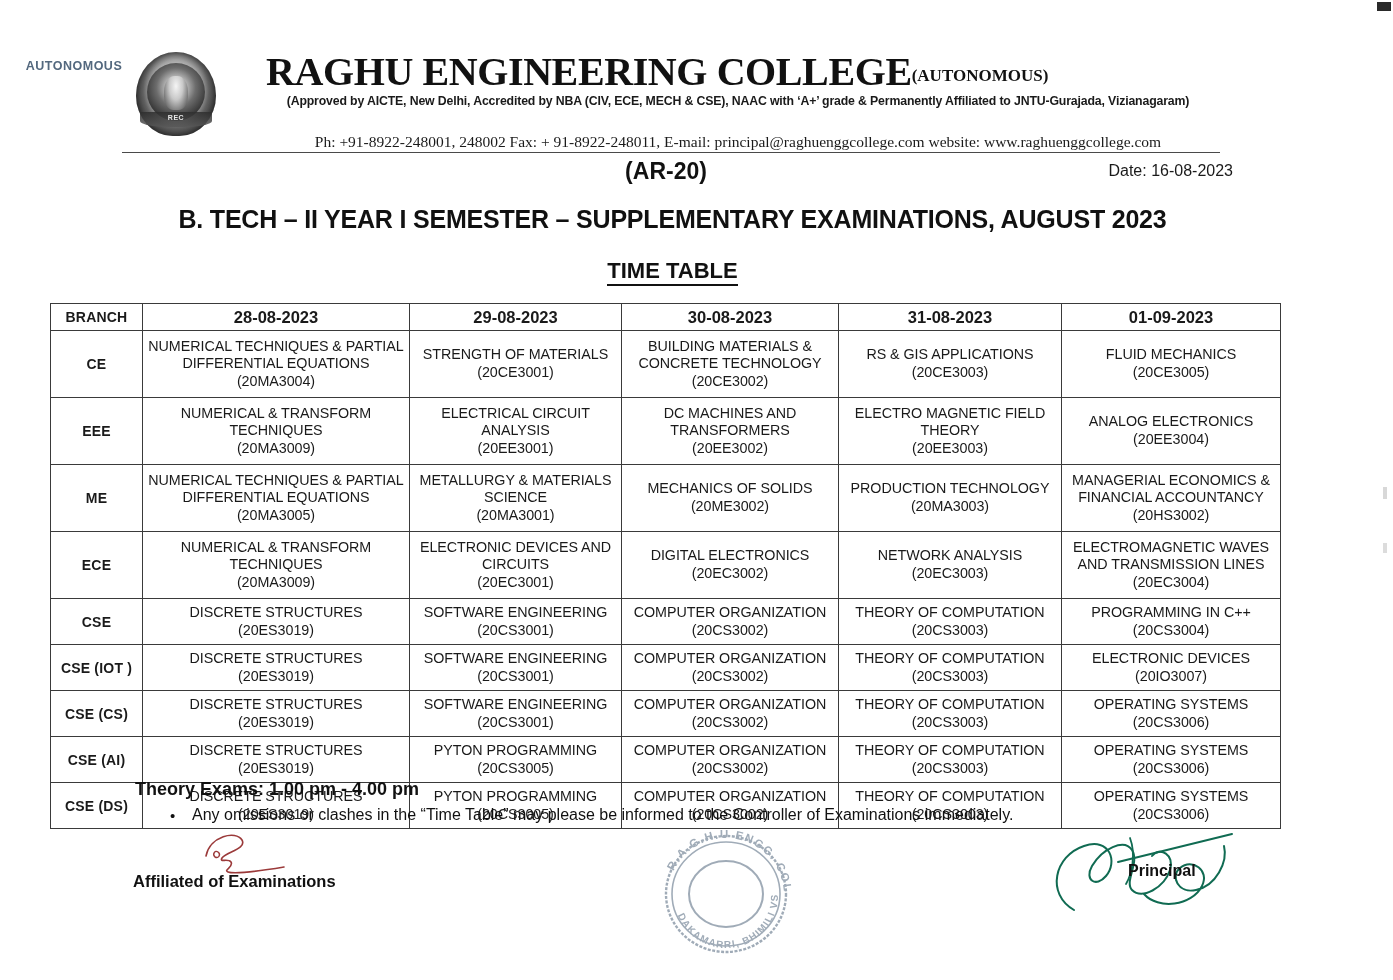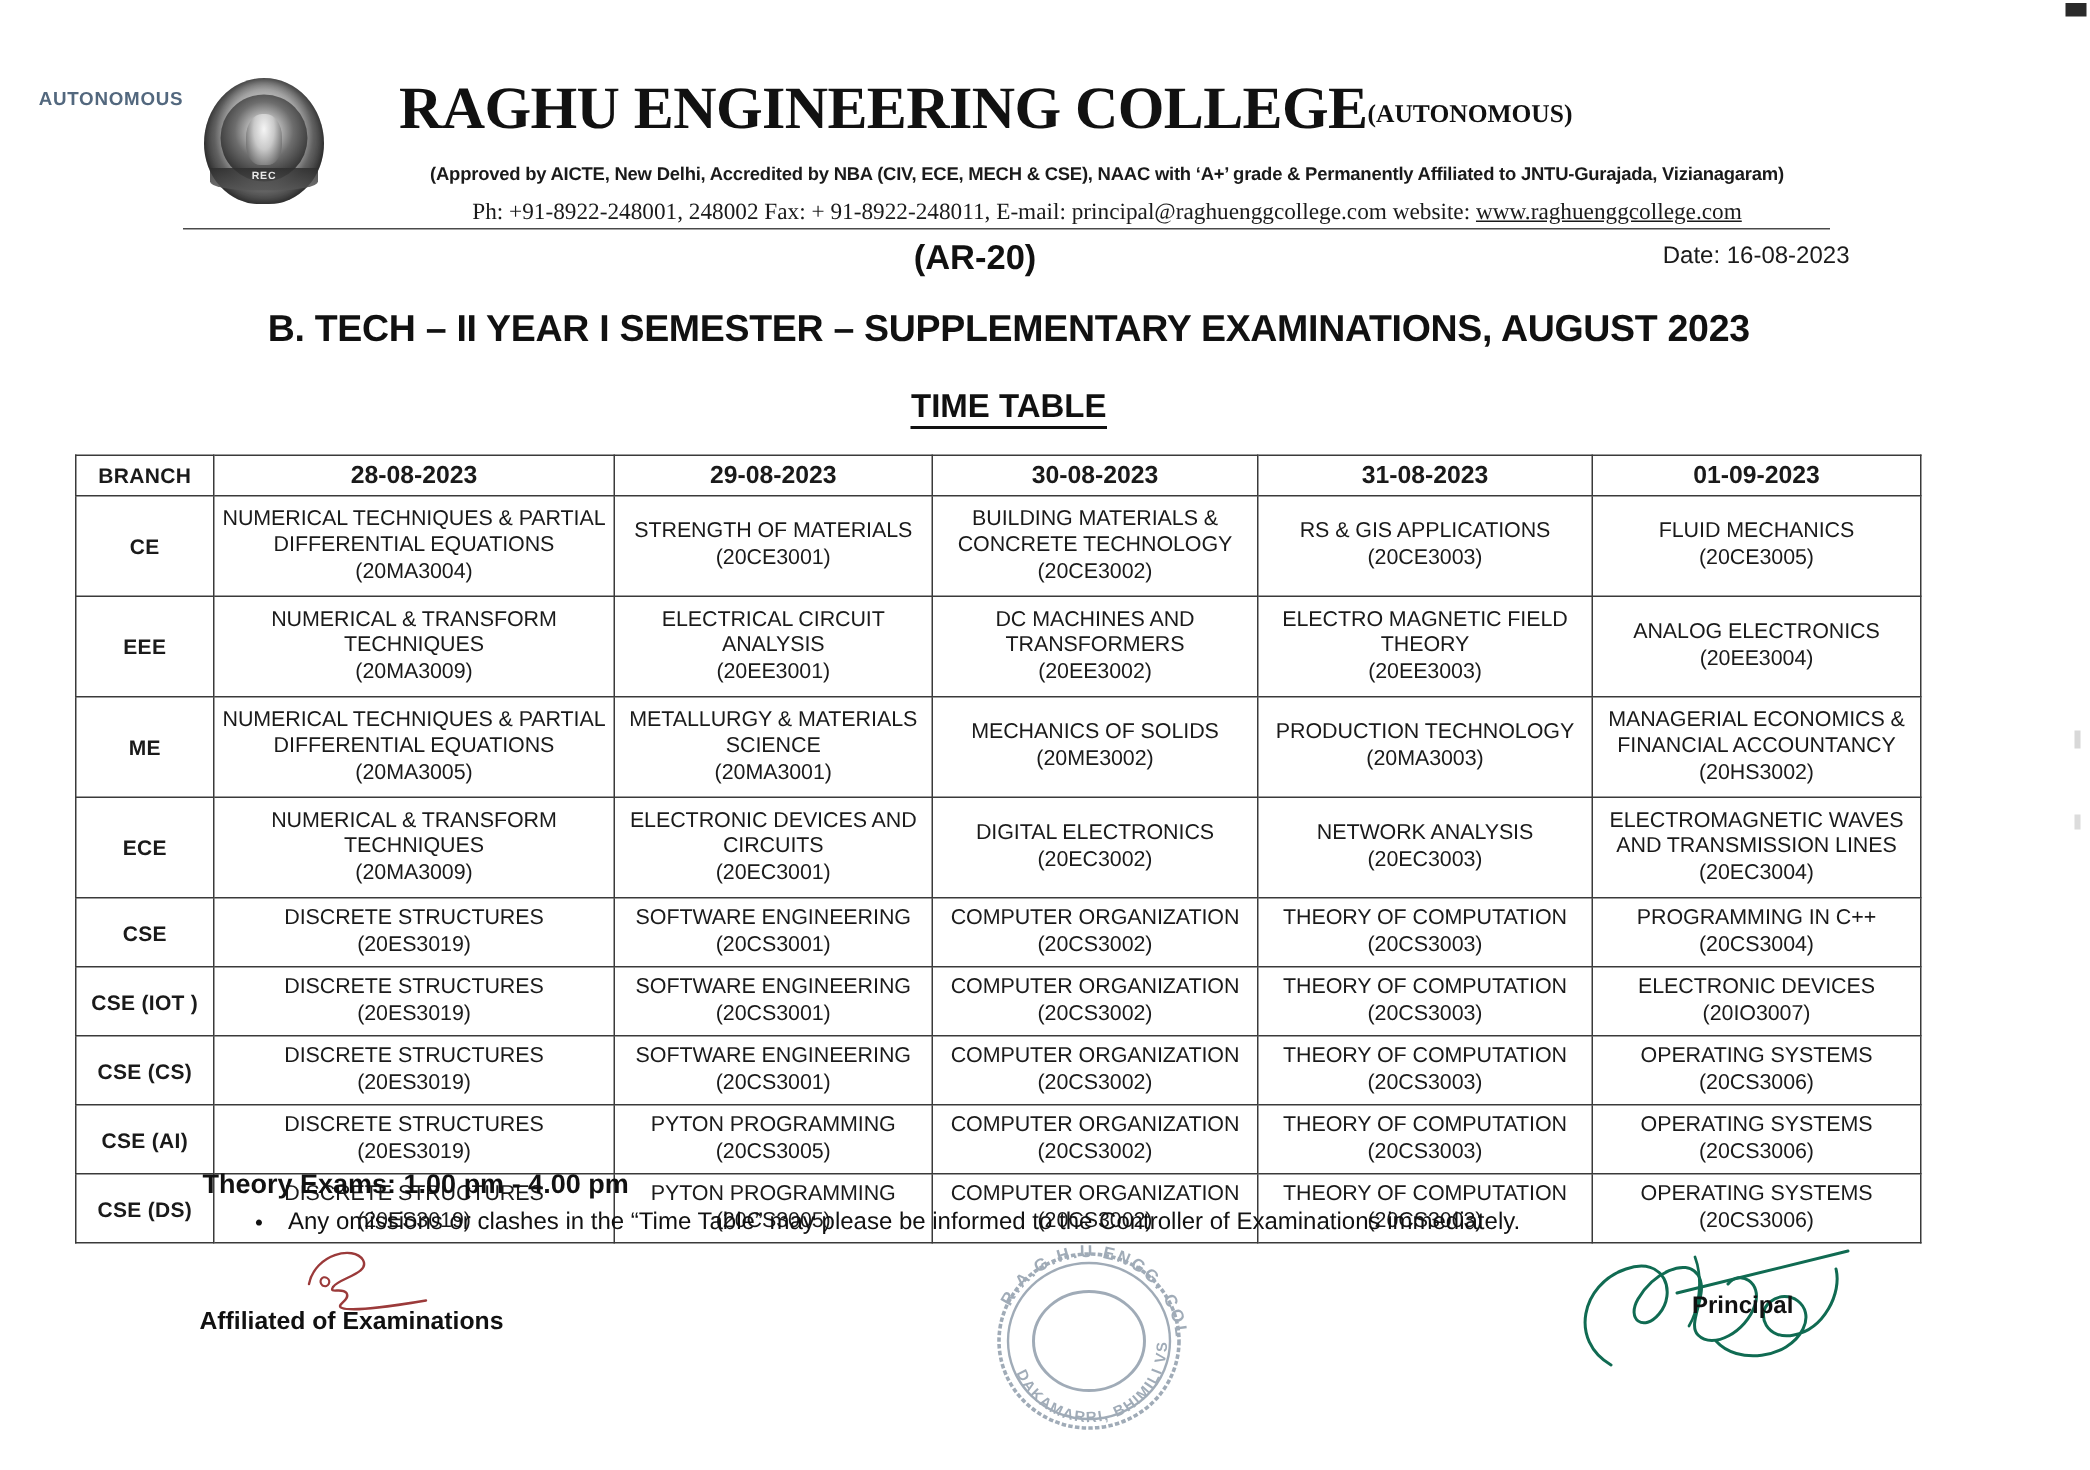--- a/index.html
+++ b/index.html
@@ -109,21 +109,20 @@
     left: 128px;
     top: 54px;
     width: 980px;
     text-align: center;
     font-family: "Liberation Sans", sans-serif;
     font-weight: bold;
     font-size: 12.3px;
     letter-spacing: -0.15px;
     color: #1a1a1a;
     white-space: nowrap;
-    margin-top: 15px;
   }
   .address-line {
     position: absolute;
     left: 128px;
     top: 72px;
     width: 980px;
     text-align: center;
     font-family: "Liberation Serif", serif;
     font-size: 15.5px;
     color: #1a1a1a;
@@ -134,36 +133,35 @@
     left: 118px;
     top: 93px;
     width: 1000px;
     text-align: center;
     font-family: "Liberation Serif", serif;
     font-size: 15.5px;
     color: #1a1a1a;
     white-space: nowrap;
   }
   .contact-line .url {
-    text-decoration: underline;
   }
 
   .hrule {
     position: absolute;
     left: 122px;
     top: 152px;
     width: 1098px;
     height: 0;
     border-top: 1.6px solid #4a4a4a;
   }
 
   
   .ar20 {
     position: absolute;
-    left: 0;
+    left: 16px;
     top: 158px;
     width: 1300px;
     text-align: center;
     font-size: 23px;
     font-weight: bold;
     color: #111;
   }
   .date-line {
     position: absolute;
     right: 160px;

